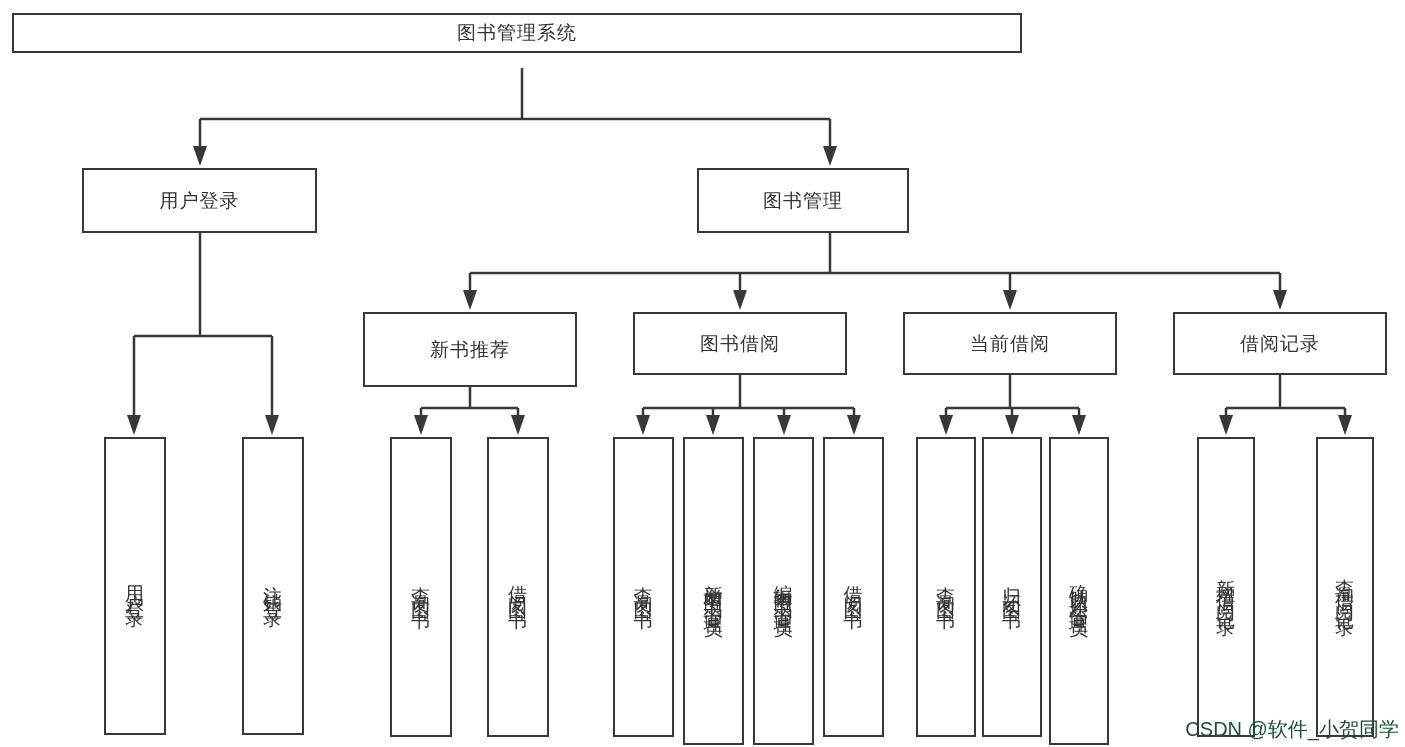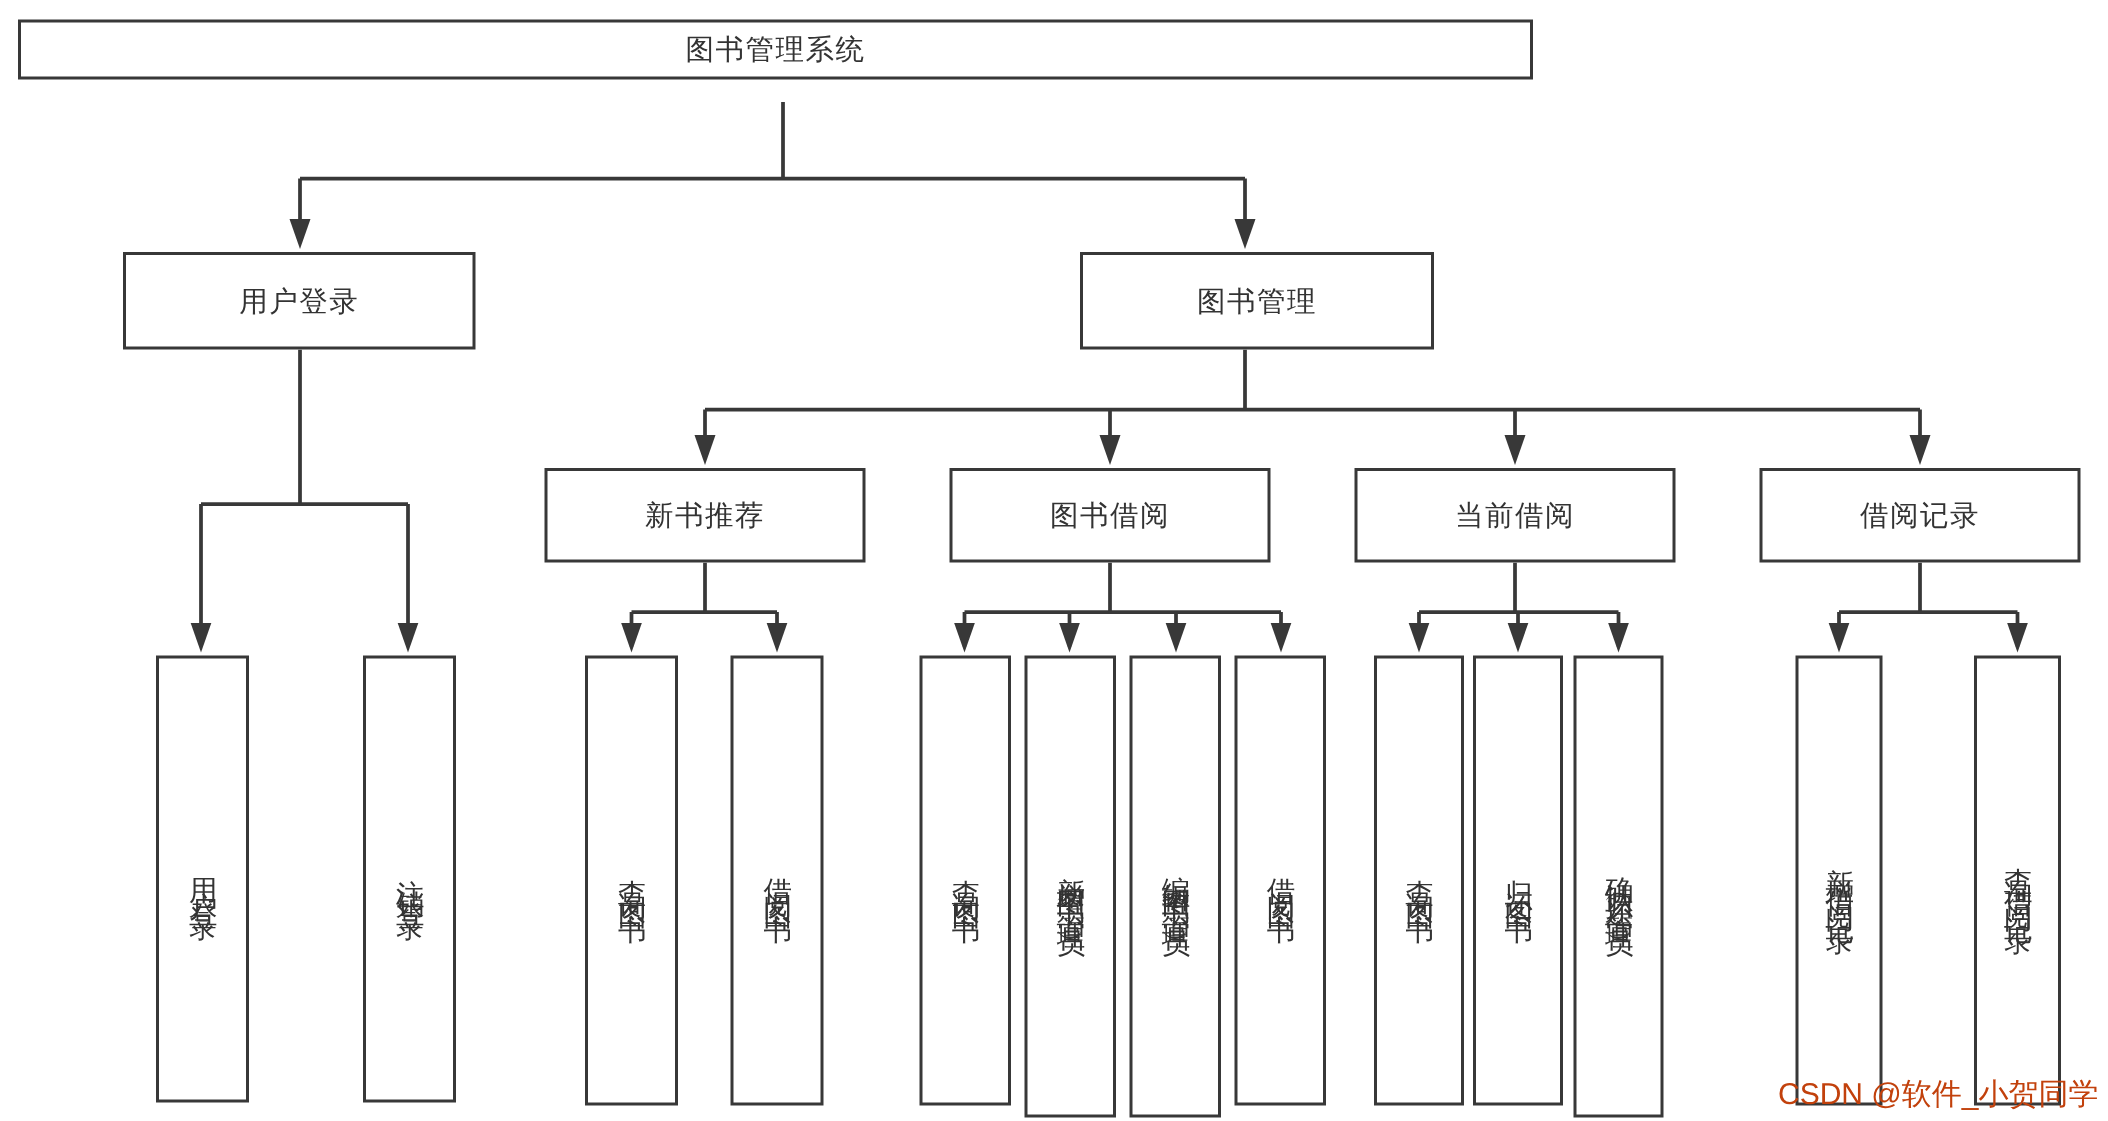--- a/index.html
+++ b/index.html
@@ -43,21 +43,21 @@
     font-size: 19px;
     color: #333333;
     letter-spacing: 8px;
     line-height: 1;
   }
   .watermark {
     position: absolute;
     right: 6px;
     bottom: 4px;
     font-size: 20px;
-    color: #c2410c;
+    color: #14532d;
     z-index: 3;
     white-space: nowrap;
   }
 </style>
 </head>
 <body>
 
 <div class="stage">
 
   <svg class="connectors" width="1405" height="747" viewBox="0 0 1405 747" xmlns="http://www.w3.org/2000/svg">
@@ -110,25 +110,25 @@
     </g>
   </svg>
 
   <div class="node" style="left:12px;top:13px;width:1010px;height:40px">
     <span class="lbl">图书管理系统</span>
   </div>
 
   <div class="node" style="left:82px;top:168px;width:235px;height:65px">
     <span class="lbl">用户登录</span>
   </div>
-  <div class="node" style="left:720px;top:168px;width:236px;height:65px">
+  <div class="node" style="left:697px;top:168px;width:212px;height:65px">
     <span class="lbl">图书管理</span>
   </div>
 
-  <div class="node" style="left:363px;top:312px;width:214px;height:63px">
+  <div class="node" style="left:363px;top:312px;width:214px;height:75px">
     <span class="lbl">新书推荐</span>
   </div>
   <div class="node" style="left:903px;top:312px;width:214px;height:63px">
     <span class="lbl">当前借阅</span>
   </div>
   <div class="node" style="left:633px;top:312px;width:214px;height:63px">
     <span class="lbl">图书借阅</span>
   </div>
   <div class="node" style="left:1173px;top:312px;width:214px;height:63px">
     <span class="lbl">借阅记录</span>

